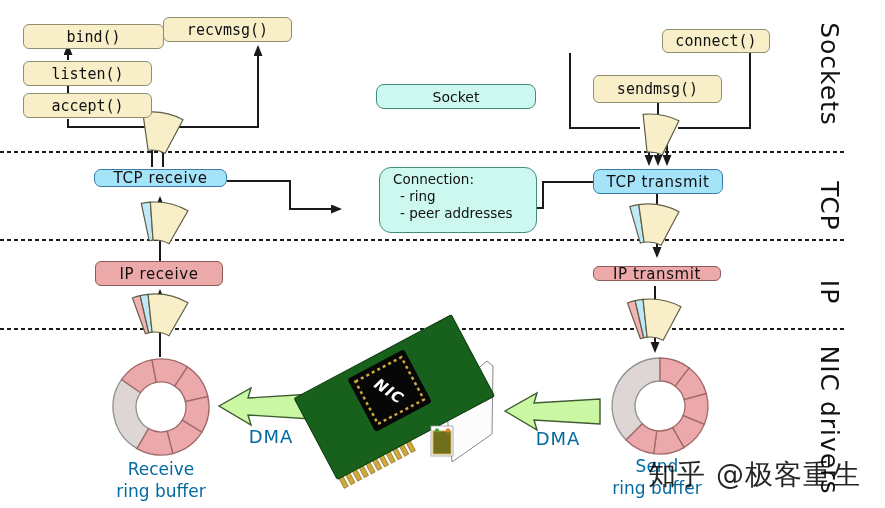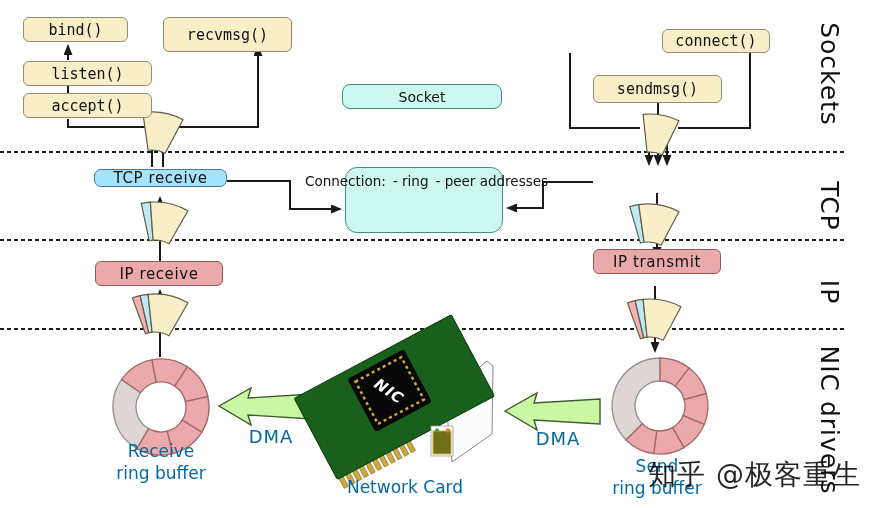--- a/index.html
+++ b/index.html
@@ -3,24 +3,24 @@
 <meta charset="utf-8">
 <style>
   html,body{margin:0;padding:0;background:#fff;}
   #stage{position:relative;width:885px;height:508px;background:#fff;overflow:hidden;
          font-family:"DejaVu Sans",sans-serif;color:#111;}
   #gfx{position:absolute;left:0;top:0;z-index:1;}
   .box{position:absolute;display:flex;align-items:center;justify-content:center;
        box-sizing:border-box;font-size:15px;color:#111;z-index:2;white-space:nowrap;}
   .api{background:var(--api-box-fill);border:1.3px solid var(--api-box-border);
        border-radius:6px;font-family:"DejaVu Sans Mono",monospace;}
-  .cy{background:var(--socket-fill);border:1.3px solid var(--socket-border);border-radius:8px;font-size:14px;}
+  .cy{background:var(--socket-fill);border:1.3px solid var(--socket-border);border-radius:8px;font-size:14px;margin-left:34px;}
   .bl{background:var(--tcp-fill);border:1.4px solid var(--tcp-border);border-radius:7px;letter-spacing:.6px;}
   .pk{background:var(--ip-fill);border:1.3px solid var(--ip-border);border-radius:6px;letter-spacing:.6px;}
-  .conn{flex-direction:row;align-items:flex-start;justify-content:center;
+  .conn{flex-direction:column;align-items:flex-start;justify-content:center;
         padding:5px 8px 13px 13px;font-size:13.5px;line-height:17px;border-radius:12px;}
   .conn .item{padding-left:7px;}
   .layer-label{position:absolute;font-size:25px;letter-spacing:1px;color:#111;white-space:nowrap;
         transform:translate(-50%,-50%) rotate(90deg);z-index:2;}
   .caption{position:absolute;transform:translateX(-50%);text-align:center;font-size:17px;
         line-height:22px;color:#0369a1;z-index:2;white-space:nowrap;}
   .dma{font-size:18px;letter-spacing:1px;}
   .watermark{position:absolute;font-size:28px;letter-spacing:1px;color:#000000;opacity:.85;
         z-index:6;white-space:nowrap;}
 </style>
@@ -122,50 +122,50 @@
         <path d="M629.807934516078 206.55672806807095A66 66 0 0 1 638.8145753366357 204.64230746305634L644.1031531731181 242.27249407523604A28 28 0 0 0 640.282154037124 243.08467251372707Z" fill="#bfe9f7" stroke="#5f5e45" stroke-width="1.2"></path>
         <path d="M638.8145753366357 204.64230746305634A66 66 0 0 1 678.9851231438688 211.72545887131082L661.145203758005 245.27746739995004A28 28 0 0 0 644.1031531731181 242.27249407523604Z" fill="#f8efc9" stroke="#5f5e45" stroke-width="1.2"></path>
       </g>
       <g>
         <path d="M627.4266705405058 302.98028702813A66 66 0 0 1 635.1532304133049 300.69157572417447L643.7013704783718 337.7176381860134A28 28 0 0 0 640.4234359868813 338.68860661799454Z" fill="#f3b3b3" stroke="#5f5e45" stroke-width="1.2"></path>
         <path d="M635.1532304133049 300.69157572417447A66 66 0 0 1 643.1011214243349 299.361554905694L647.0732030285058 337.15338692968834A28 28 0 0 0 643.7013704783718 337.7176381860134Z" fill="#bfe9f7" stroke="#5f5e45" stroke-width="1.2"></path>
         <path d="M643.1011214243349 299.361554905694A66 66 0 0 1 680.9851231438688 306.7254588713108L663.145203758005 340.27746739995007A28 28 0 0 0 647.0732030285058 337.15338692968834Z" fill="#f8efc9" stroke="#5f5e45" stroke-width="1.2"></path>
       </g>
     </svg>
 
-  <div class="box api" style="left:23px;top:17px;width:105px;height:25px">bind()</div>
-  <div class="box api" style="left:163px;top:17px;width:129px;height:35px">recvmsg()</div>
+  <div class="box api" style="left:23px;top:24px;width:141px;height:25px">bind()</div>
+  <div class="box api" style="left:163px;top:17px;width:129px;height:25px">recvmsg()</div>
   <div class="box api" style="left:23px;top:61px;width:129px;height:25px">listen()</div>
   <div class="box api" style="left:23px;top:93px;width:129px;height:25px">accept()</div>
   <div class="box api" style="left:662px;top:29px;width:108px;height:24px">connect()</div>
   <div class="box api" style="left:593px;top:75px;width:129px;height:28px">sendmsg()</div>
 
   <div class="box cy" style="left:342px;top:84px;width:160px;height:25px">Socket</div>
   <div class="box cy conn" style="left:345px;top:167px;width:158px;height:66px">
     <div>Connection:</div>
     <div class="item">- ring</div>
     <div class="item">- peer addresses</div>
   </div>
 
   <div class="box bl" style="left:94px;top:169px;width:133px;height:18px">TCP receive</div>
+  <div class="box bl" style="left:593px;top:169px;width:130px;height:25px">TCP transmit</div>
 
   <div class="box pk" style="left:95px;top:261px;width:128px;height:25px">IP receive</div>
-  <div class="box pk" style="left:593px;top:249px;width:128px;height:25px">IP transmit</div>
+  <div class="box pk" style="left:593px;top:266px;width:128px;height:15px">IP transmit</div>
 
   <div class="layer-label" style="left:829px;top:74px">Sockets</div>
   <div class="layer-label" style="left:829px;top:206px">TCP</div>
   <div class="layer-label" style="left:829px;top:292px">IP</div>
   <div class="layer-label" style="left:829px;top:420px">NIC drivers</div>
 
-  <div class="caption" style="left:161px;top:440px">
+  <div class="caption" style="left:161px;top:458px">
     <div>Receive</div>
     <div>ring buffer</div>
   </div>
   <div class="caption" style="left:657px;top:455px">
     <div>Send</div>
     <div>ring buffer</div>
   </div>
-  <div class="caption" style="left:405px;top:476px">Network Card</div>
   <div class="caption dma" style="left:271px;top:426px">DMA</div>
   <div class="caption dma" style="left:558px;top:428px">DMA</div>
 
   <div class="watermark" style="left:648px;top:456px">知乎 @极客重生</div>
 </div>
 
 </body></html>

